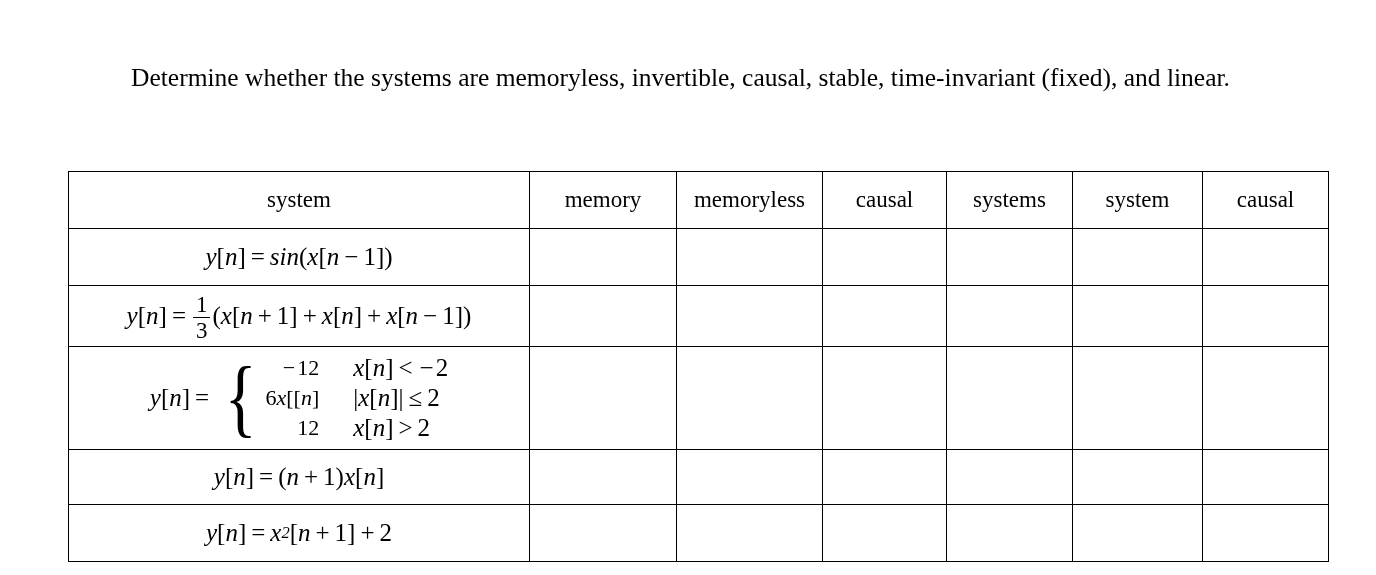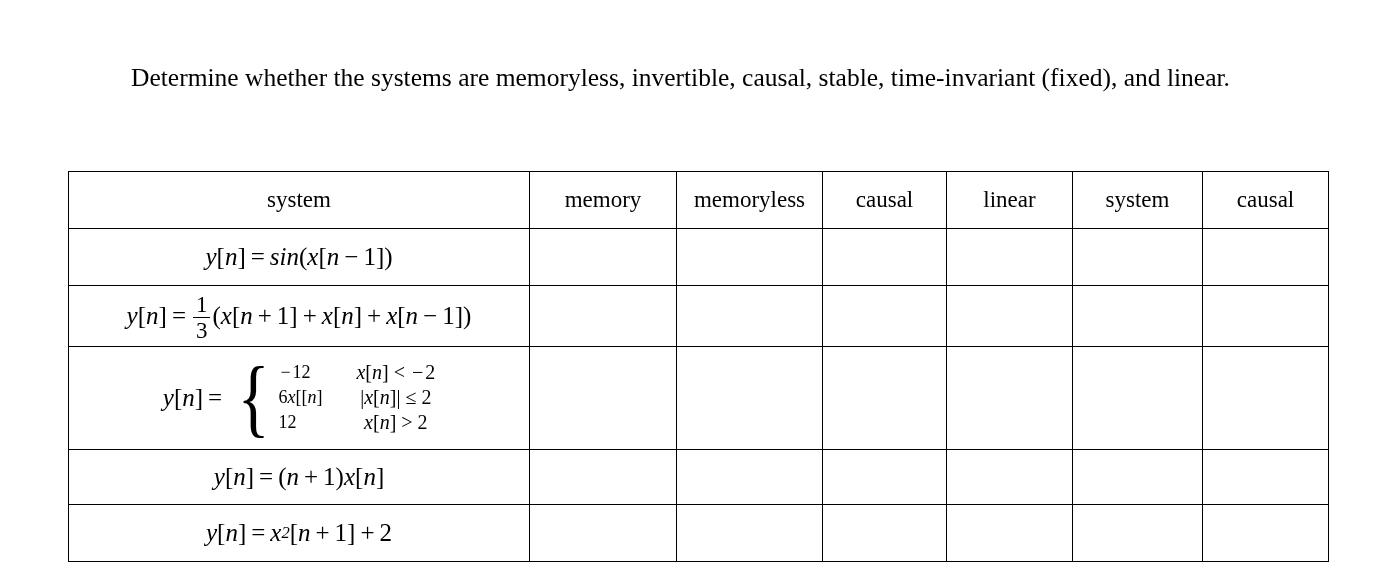--- a/index.html
+++ b/index.html
@@ -141,27 +141,27 @@
     display: inline-block;
   }
   .cases {
     display: inline-grid;
     grid-template-columns: auto auto;
     row-gap: 2px;
     column-gap: 34px;
     align-items: center;
   }
   .cases .val {
+    text-align: right;
+    font-size: 22px;
+    white-space: nowrap;
+  }
+  .cases .cond {
     text-align: left;
-    font-size: 18px;
-    white-space: nowrap;
-  }
-  .cases .cond {
-    text-align: center;
-    font-size: 20px;
+    font-size: 25px;
     white-space: nowrap;
   }
 </style>
 </head>
 <body>
 
 <div class="page">
 
   <div class="prompt">Determine whether the systems are memoryless, invertible, causal, stable, time-invariant (fixed), and linear.</div>
 
@@ -175,21 +175,21 @@
         <col class="c-fixed">
         <col class="c-linear">
     </colgroup>
 
     <thead>
       <tr>
         <th class="hdr-cell">system</th>
         <th class="hdr-cell">memory</th>
         <th class="hdr-cell">memoryless</th>
         <th class="hdr-cell">causal</th>
-        <th class="hdr-cell">linear</th>
+        <th class="hdr-cell">systems</th>
         <th class="hdr-cell">system</th>
         <th class="hdr-cell">causal</th>
       </tr>
     </thead>
 
     <tbody>
 
       <tr class="row-1">
         <td class="sys-cell">
           <span class="math">

